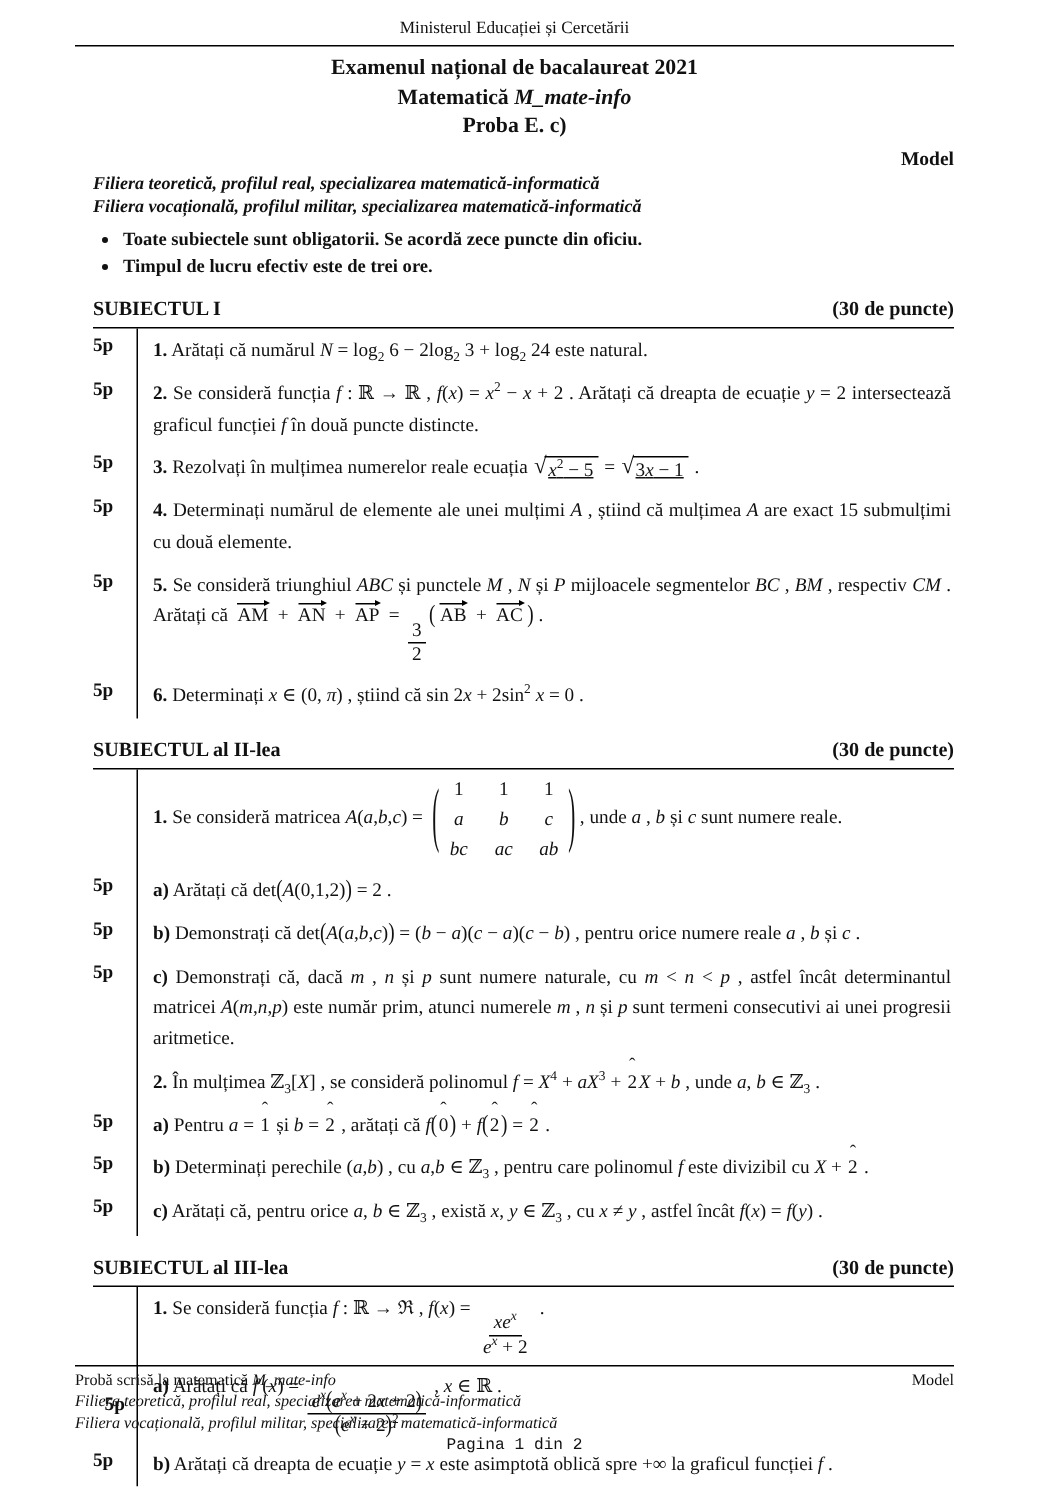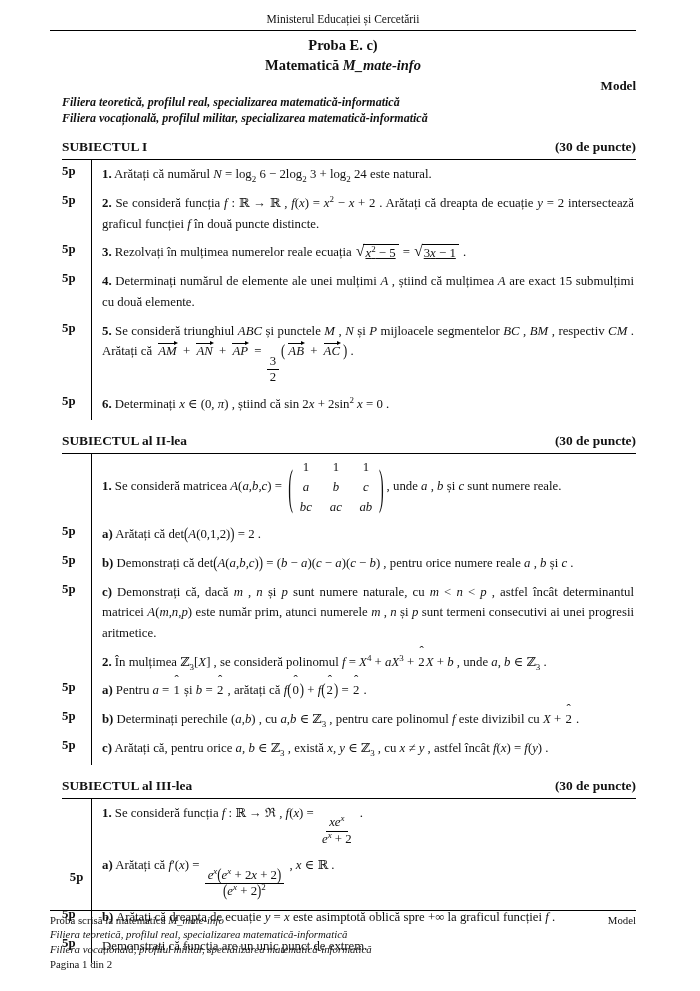--- a/index.html
+++ b/index.html
@@ -27,52 +27,57 @@
   .m-i{font-style:italic;}
   .m-b{font-weight:700;}
   sup.m-sup,sub.m-sub{font-size:0.7em;line-height:0;}
   .frac{display:inline-flex;flex-direction:column;align-items:center;vertical-align:-0.75em;
     line-height:1.2;margin:0 2px;text-align:center;}
   .fr-n{display:block;padding:0 3px;border-bottom:1px solid #000;}
   .fr-d{display:block;padding:0 3px;}
   .sqrt{display:inline-flex;align-items:flex-start;margin:0 1px;}
   .sqrt-sym{font-size:1.2em;line-height:0.9;}
   .sqrt-body{border-top:1.1px solid #000;padding:0 3px 0 2px;margin-left:-1px;line-height:1.3;text-decoration:underline;}
-  .vec{font-style:italic;position:relative;margin:0 3px;}
+  .vec{position:relative;margin:0 3px;}
   .vec::before{content:"";position:absolute;top:-1px;left:0;right:3px;border-top:1px solid #000;}
   .vec::after{content:"";position:absolute;top:-3.5px;right:-1px;width:0;height:0;
     border-left:4.5px solid #000;border-top:2.8px solid transparent;border-bottom:2.8px solid transparent;}
   .hat{position:relative;display:inline-block;margin:0 1px;}
   .hat-mark{position:absolute;top:-0.5em;left:0;width:100%;text-align:center;line-height:1;}
   .mat{display:inline-flex;align-items:center;vertical-align:middle;margin:0 3px;}
   .mat-grid{display:grid;grid-template-columns:repeat(3,minmax(18px,auto));column-gap:12px;
     row-gap:3px;padding:1px 4px;text-align:center;line-height:1.3;}
   .mat-paren{display:inline-block;font-size:1.1em;transform:scaleY(3.4);transform-origin:center;}
   .bigp{display:inline-block;transform:scaleY(1.3);transform-origin:center 55%;}
   .footer{position:absolute;left:50px;right:48px;bottom:20px;font-size:10.8px;line-height:1.32;
     border-top:1.1px solid #000;padding-top:2px;}
   .footer-line1{display:flex;justify-content:space-between;}
   .footer .it{font-style:italic;}
-  .footer-page{text-align:left;margin-top:1px;}
+  .footer-page{text-align:center;margin-top:1px;font-family:Liberation Mono, monospace;}
 </style>
 </head>
 <body>
 
 <div class="page">
   <div class="org">
     <div>Ministerul Educației și Cercetării</div>
   </div>
   <div class="header-rule"></div>
   <div class="titles">
+    <div>Examenul național de bacalaureat 2021</div>
+    <div><span>Matematică </span><i>M_mate-info</i></div>
     <div>Proba E. c)</div>
-    <div><span>Matematică </span><i>M_mate-info</i></div>
   </div>
   <div class="model-top">Model</div>
   <div class="filiera">Filiera teoretică, profilul real, specializarea matematică-informatică</div>
   <div class="filiera">Filiera vocațională, profilul militar, specializarea matematică-informatică</div>
+  <ul class="bullets">
+    <li>Toate subiectele sunt obligatorii. Se acordă zece puncte din oficiu.</li>
+    <li>Timpul de lucru efectiv este de trei ore.</li>
+  </ul>
 
   <div class="section">
     <div class="section-heading">
       <span>SUBIECTUL I</span>
       <span>(30 de puncte)</span>
     </div>
     <div class="section-table">
         <div class="rows">
           <div class="prow">
     <div class="prow-points">5p</div>

